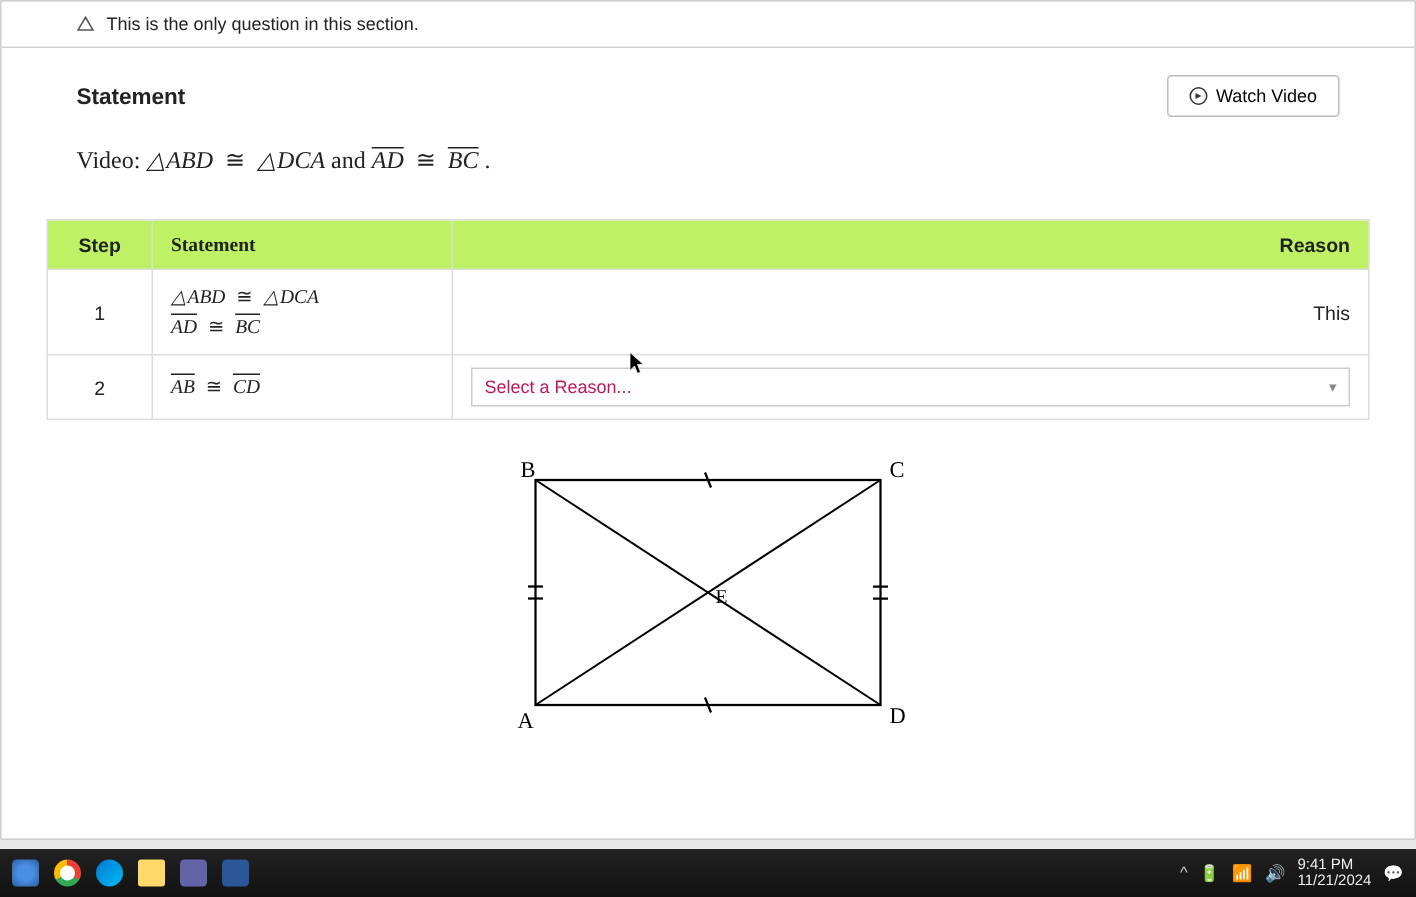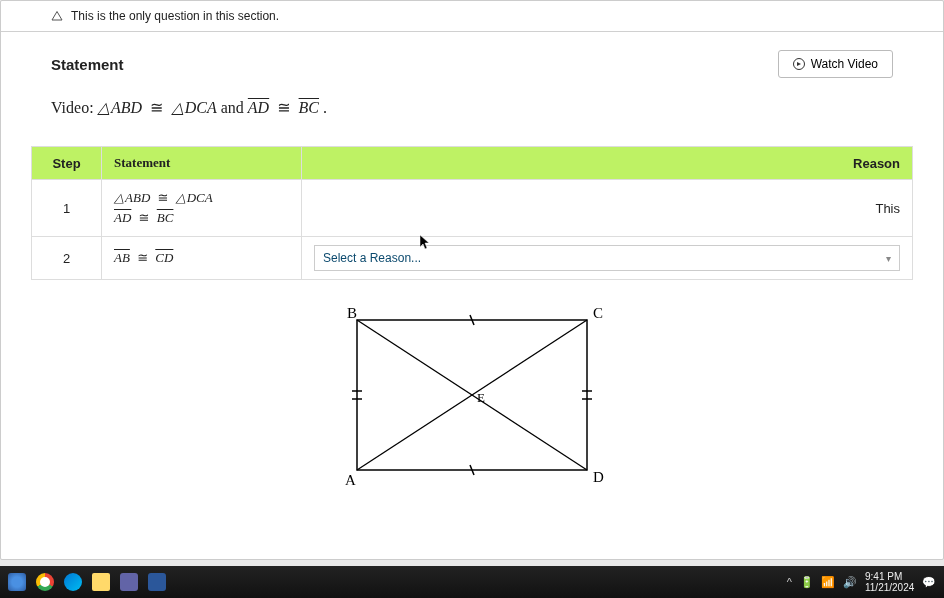--- a/index.html
+++ b/index.html
@@ -89,21 +89,21 @@
   }
   .proof-table th { font-weight: 600; background: #bef264; }
   .proof-table th:first-child, .proof-table td:first-child { width: 70px; text-align: center; }
   .proof-table th:nth-child(2), .proof-table td:nth-child(2) { width: 200px; text-align: left; font-family: "Cambria Math", serif; }
   .proof-table td:nth-child(2) .line { display:block; padding: 2px 0; }
   .reason-select {
     width: 100%;
     border: 1px solid #ccc;
     padding: 5px 8px;
     font-size: 12px;
-    color: #0c4a6e;
+    color: #be185d;
     background: #fff;
     display: flex;
     justify-content: space-between;
     align-items: center;
     cursor: pointer;
   }
   .reason-select::after { content: "▾"; color: #888; font-size: 10px; }
   .figure-area {
     display: flex;
     justify-content: center;

